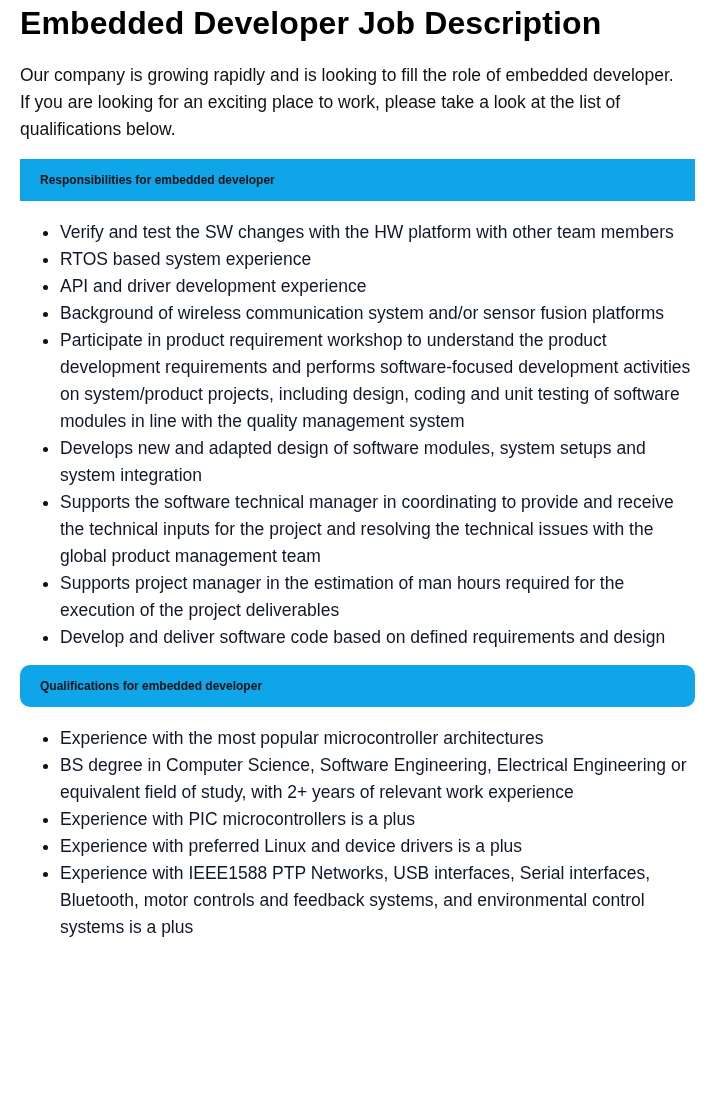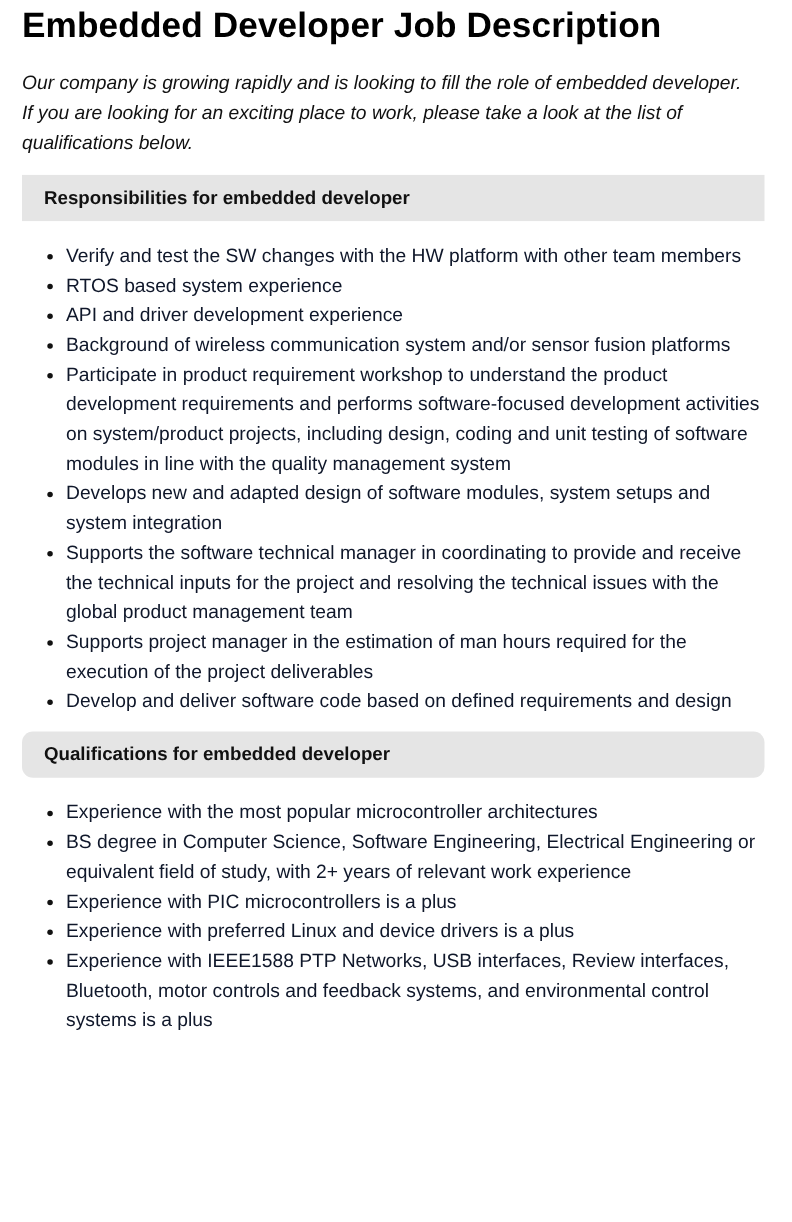--- a/index.html
+++ b/index.html
@@ -27,30 +27,29 @@
       line-height: 42px;
       letter-spacing: 0.1px;
       color: #000000;
       white-space: nowrap;
     }
     .intro {
       margin: 18px 16px 0 0;
       font-size: 17.5px;
       line-height: 27px;
       color: #111111;
-      font-style: italic;
     }
     .section-header {
       margin-top: 16px;
-      background: #e5e5e5;
+      background: #0ea5e9;
       height: 42px;
       display: flex;
       align-items: center;
       padding-left: 20px;
-      font-size: 17px;
+      font-size: 12px;
       font-weight: bold;
       color: #111111;
     }
     .section-header.quals {
       margin-top: 14px;
       border-radius: 10px;
     }
     ul.items {
       margin: 18px 0 0 0;
       padding-left: 40px;
@@ -95,15 +94,15 @@
     <li>Develop and deliver software code based on defined requirements and design</li>
   </ul>
 
   <div class="section-header quals">Qualifications for embedded developer</div>
 
   <ul class="items">
     <li>Experience with the most popular microcontroller architectures</li>
     <li>BS degree in Computer Science, Software Engineering, Electrical Engineering or equivalent field of study, with 2+ years of relevant work experience</li>
     <li>Experience with PIC microcontrollers is a plus</li>
     <li>Experience with preferred Linux and device drivers is a plus</li>
-    <li>Experience with IEEE1588 PTP Networks, USB interfaces, Review interfaces, Bluetooth, motor controls and feedback systems, and environmental control systems is a plus</li>
+    <li>Experience with IEEE1588 PTP Networks, USB interfaces, Serial interfaces, Bluetooth, motor controls and feedback systems, and environmental control systems is a plus</li>
   </ul>
 </div>
 
 </body></html>

